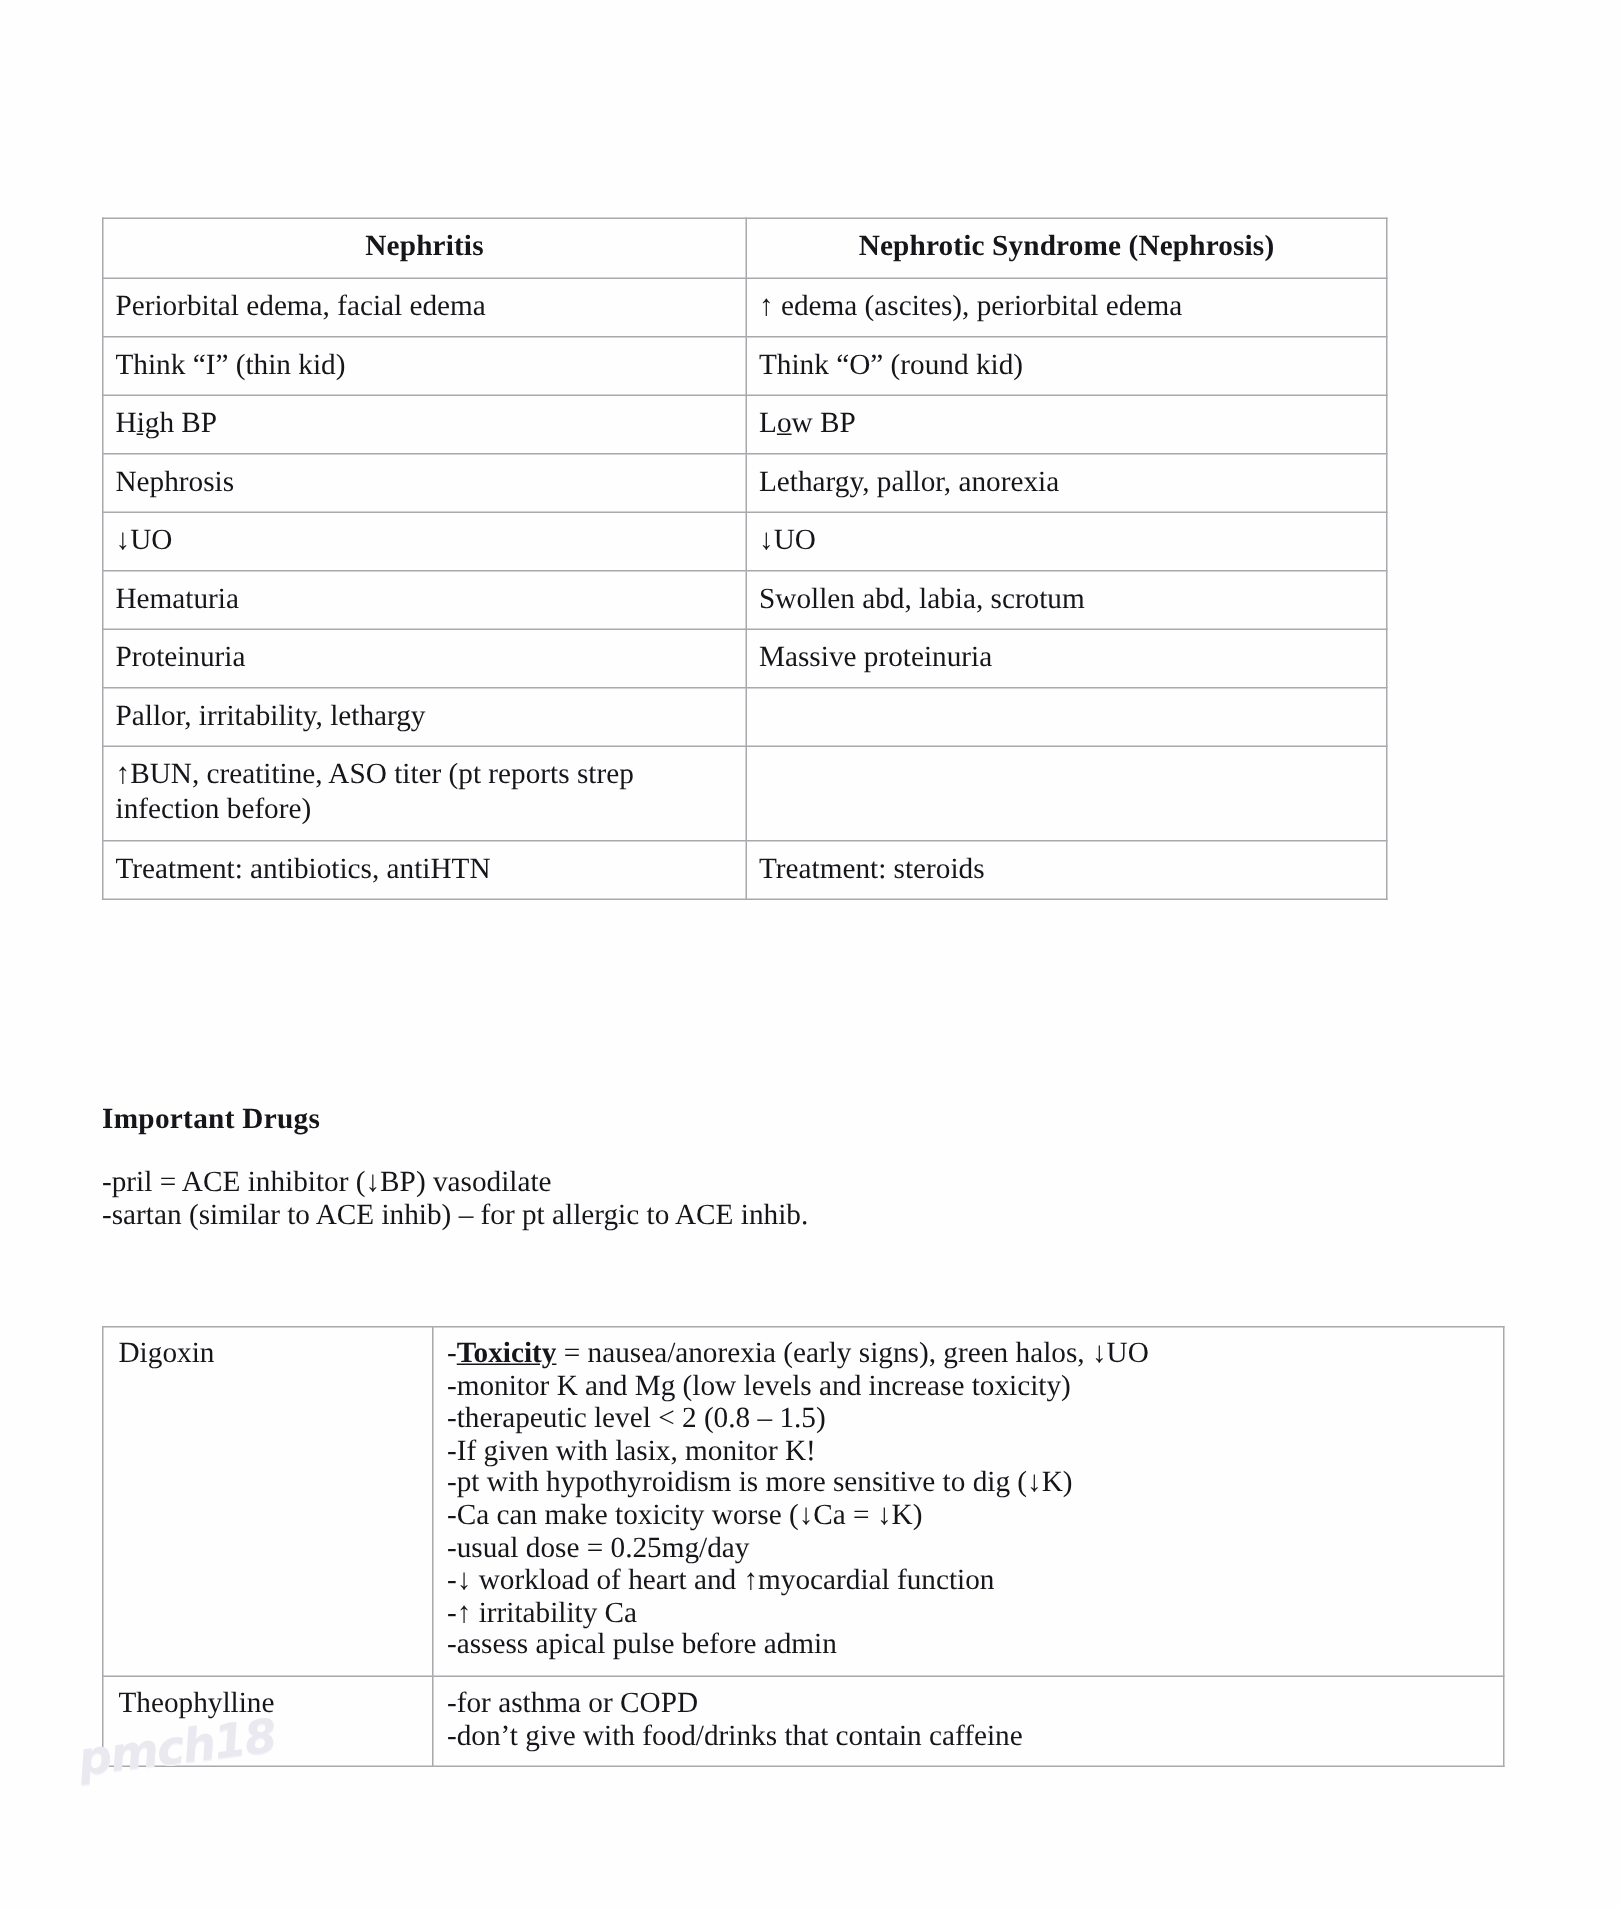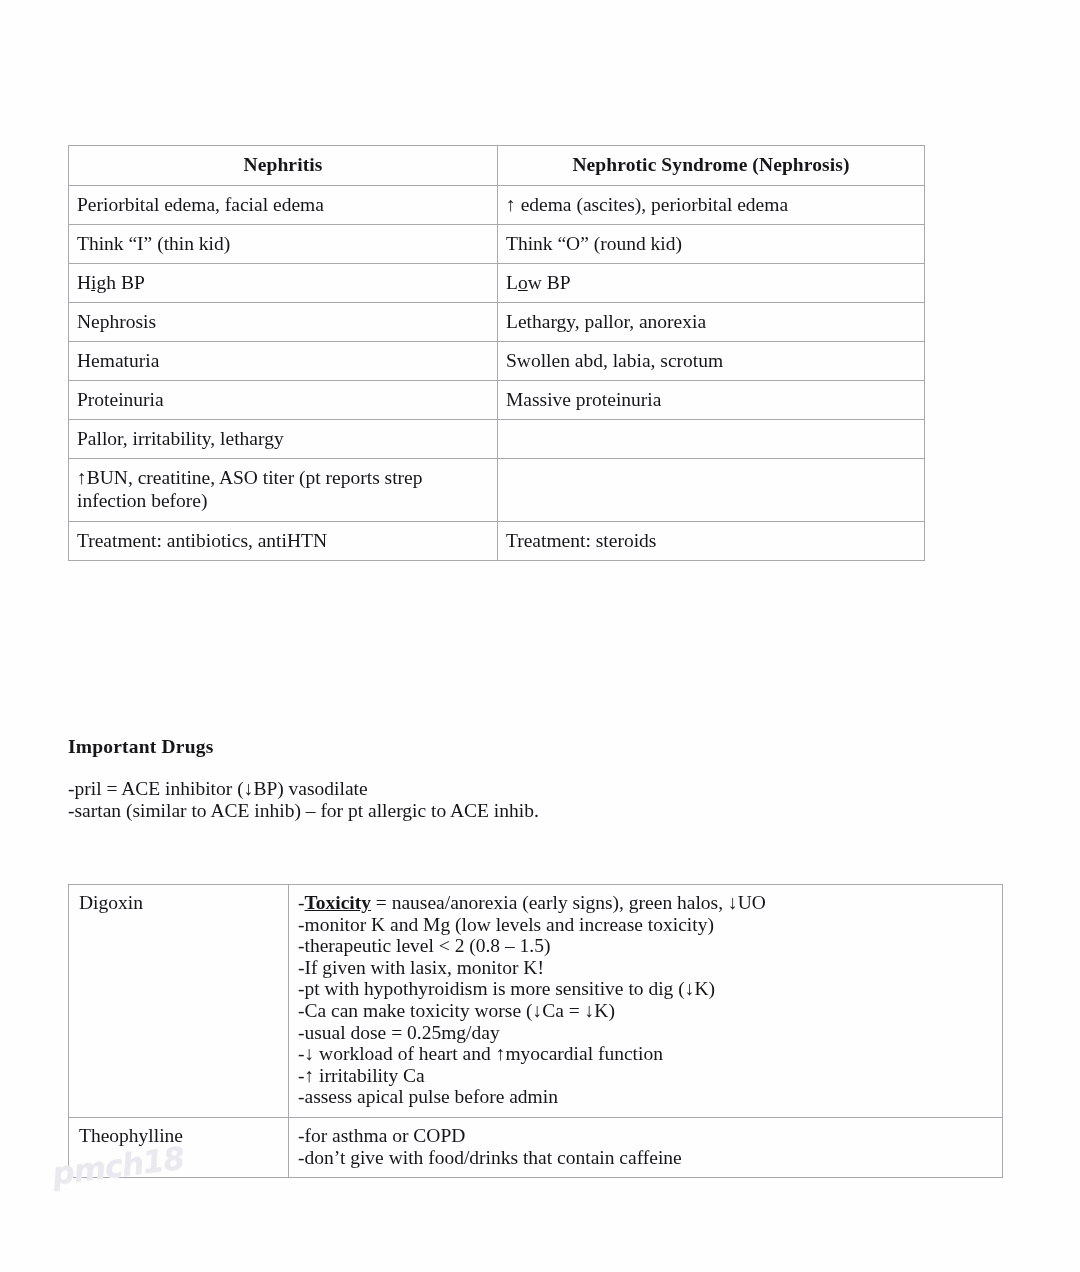--- a/index.html
+++ b/index.html
@@ -145,20 +145,24 @@
         </tr>
         <tr>
           <td>H<u class="tight">ig</u>h BP</td>
           <td>L<u class="tight">o</u>w BP</td>
         </tr>
         <tr>
           <td>Nephrosis</td>
           <td>Lethargy, pallor, anorexia</td>
         </tr>
         <tr>
+          <td>↓UO</td>
+          <td>↓UO</td>
+        </tr>
+        <tr>
           <td>Hematuria</td>
           <td>Swollen abd, labia, scrotum</td>
         </tr>
         <tr>
           <td>Proteinuria</td>
           <td>Massive proteinuria</td>
         </tr>
         <tr>
           <td>Pallor, irritability, lethargy</td>
           <td>&nbsp;</td>

